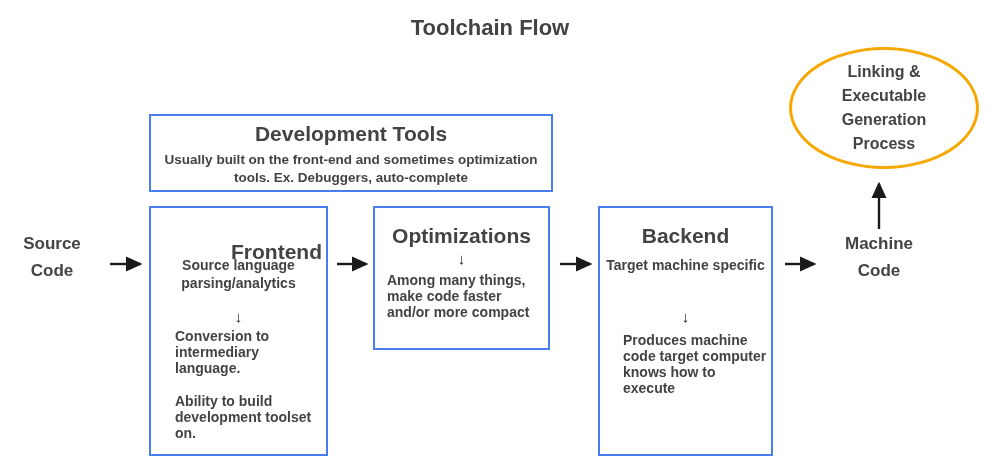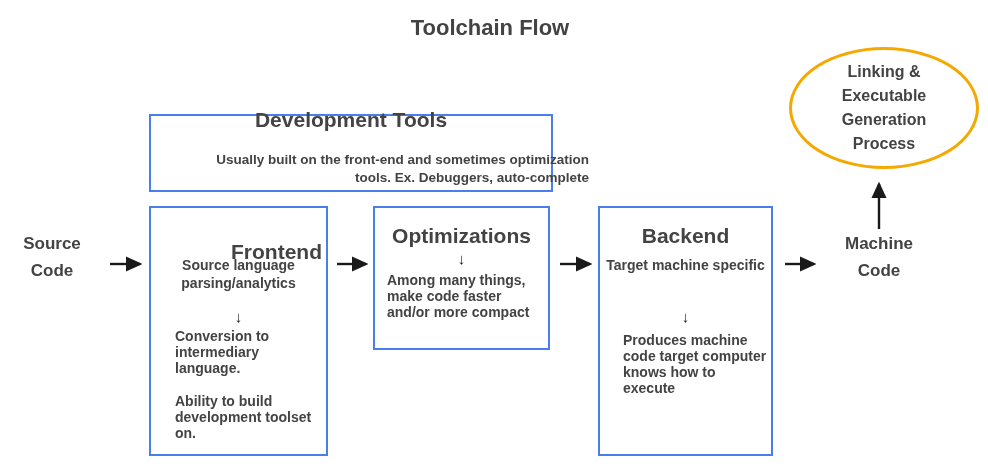--- a/index.html
+++ b/index.html
@@ -70,34 +70,33 @@
 
   
   #dev-tools-box {
     left: 149px;
     top: 114px;
     width: 404px;
     height: 78px;
   }
   #dev-tools-title {
     left: 149px;
-    top: 108px;
+    top: 122px;
     width: 404px;
     font-size: 21px;
   }
   #dev-tools-desc {
     left: 157px;
     top: 151px;
     width: 388px;
     font-size: 13.5px;
     font-weight: bold;
     line-height: 18px;
-    text-align: right;
-    color: #434343;
-    margin-left: 44px;
+    text-align: center;
+    color: #434343;
   }
 
   
   #frontend-box {
     left: 149px;
     top: 206px;
     width: 179px;
     height: 250px;
   }
   #frontend-title  { left: 149px; top: 240px; width: 179px; padding-left: 38px; }

